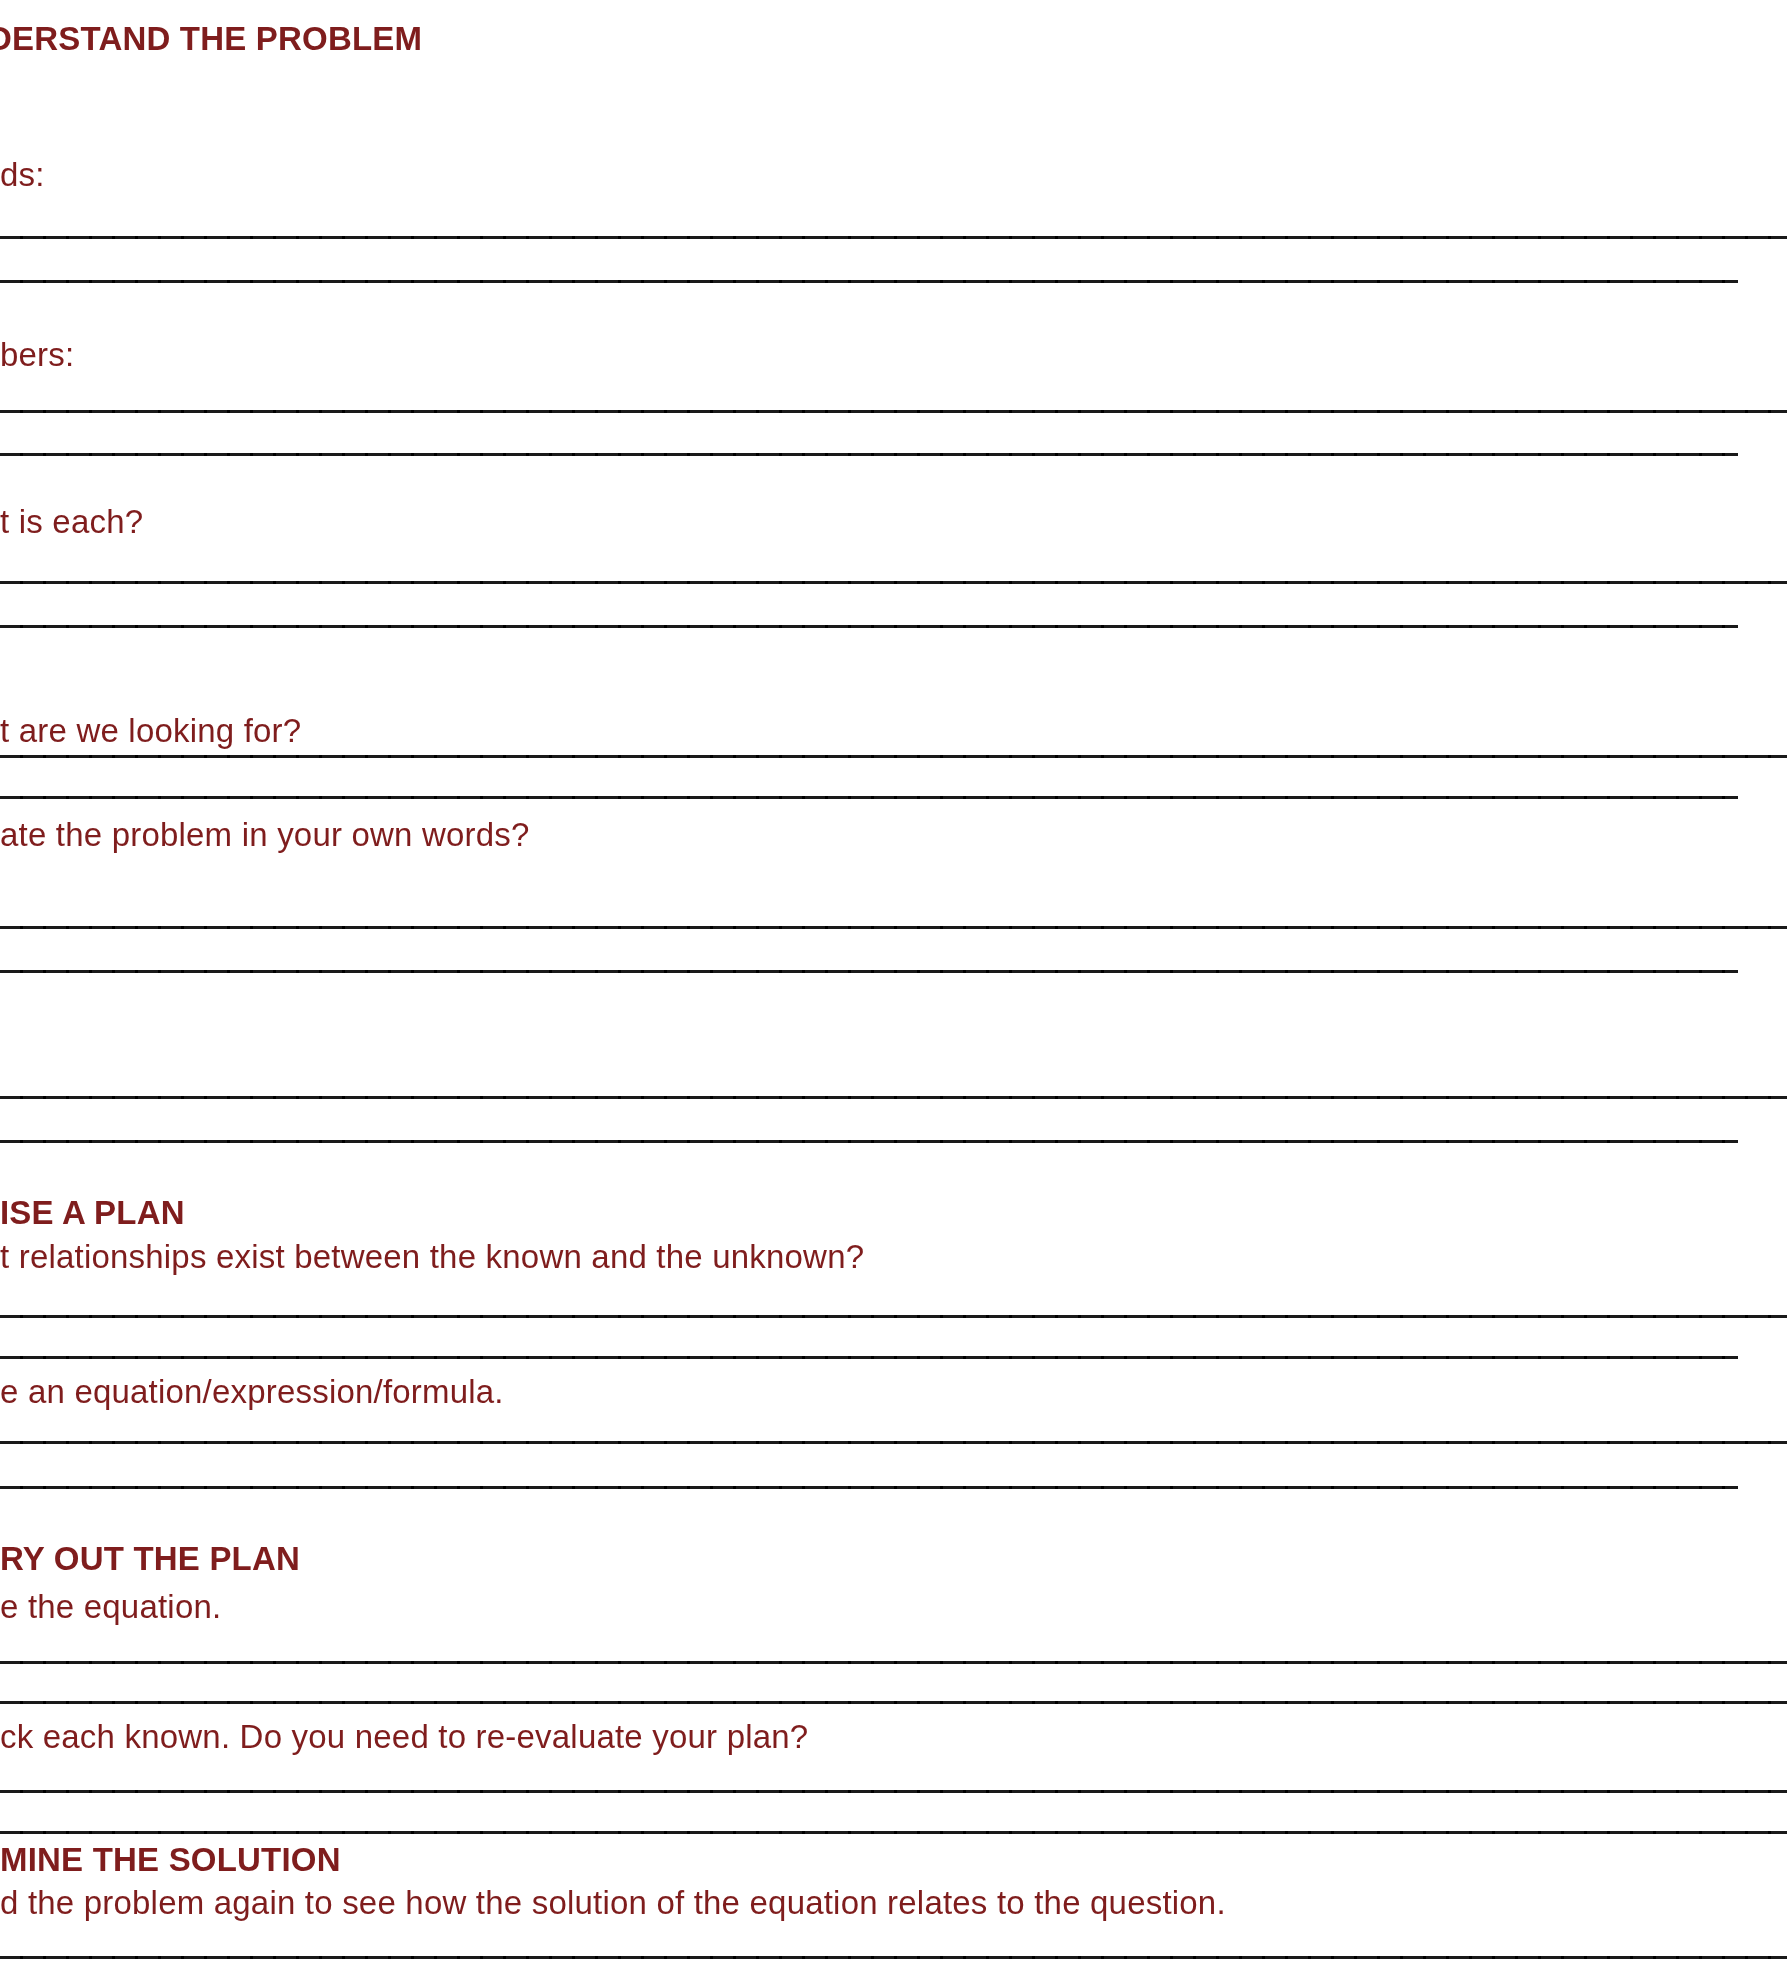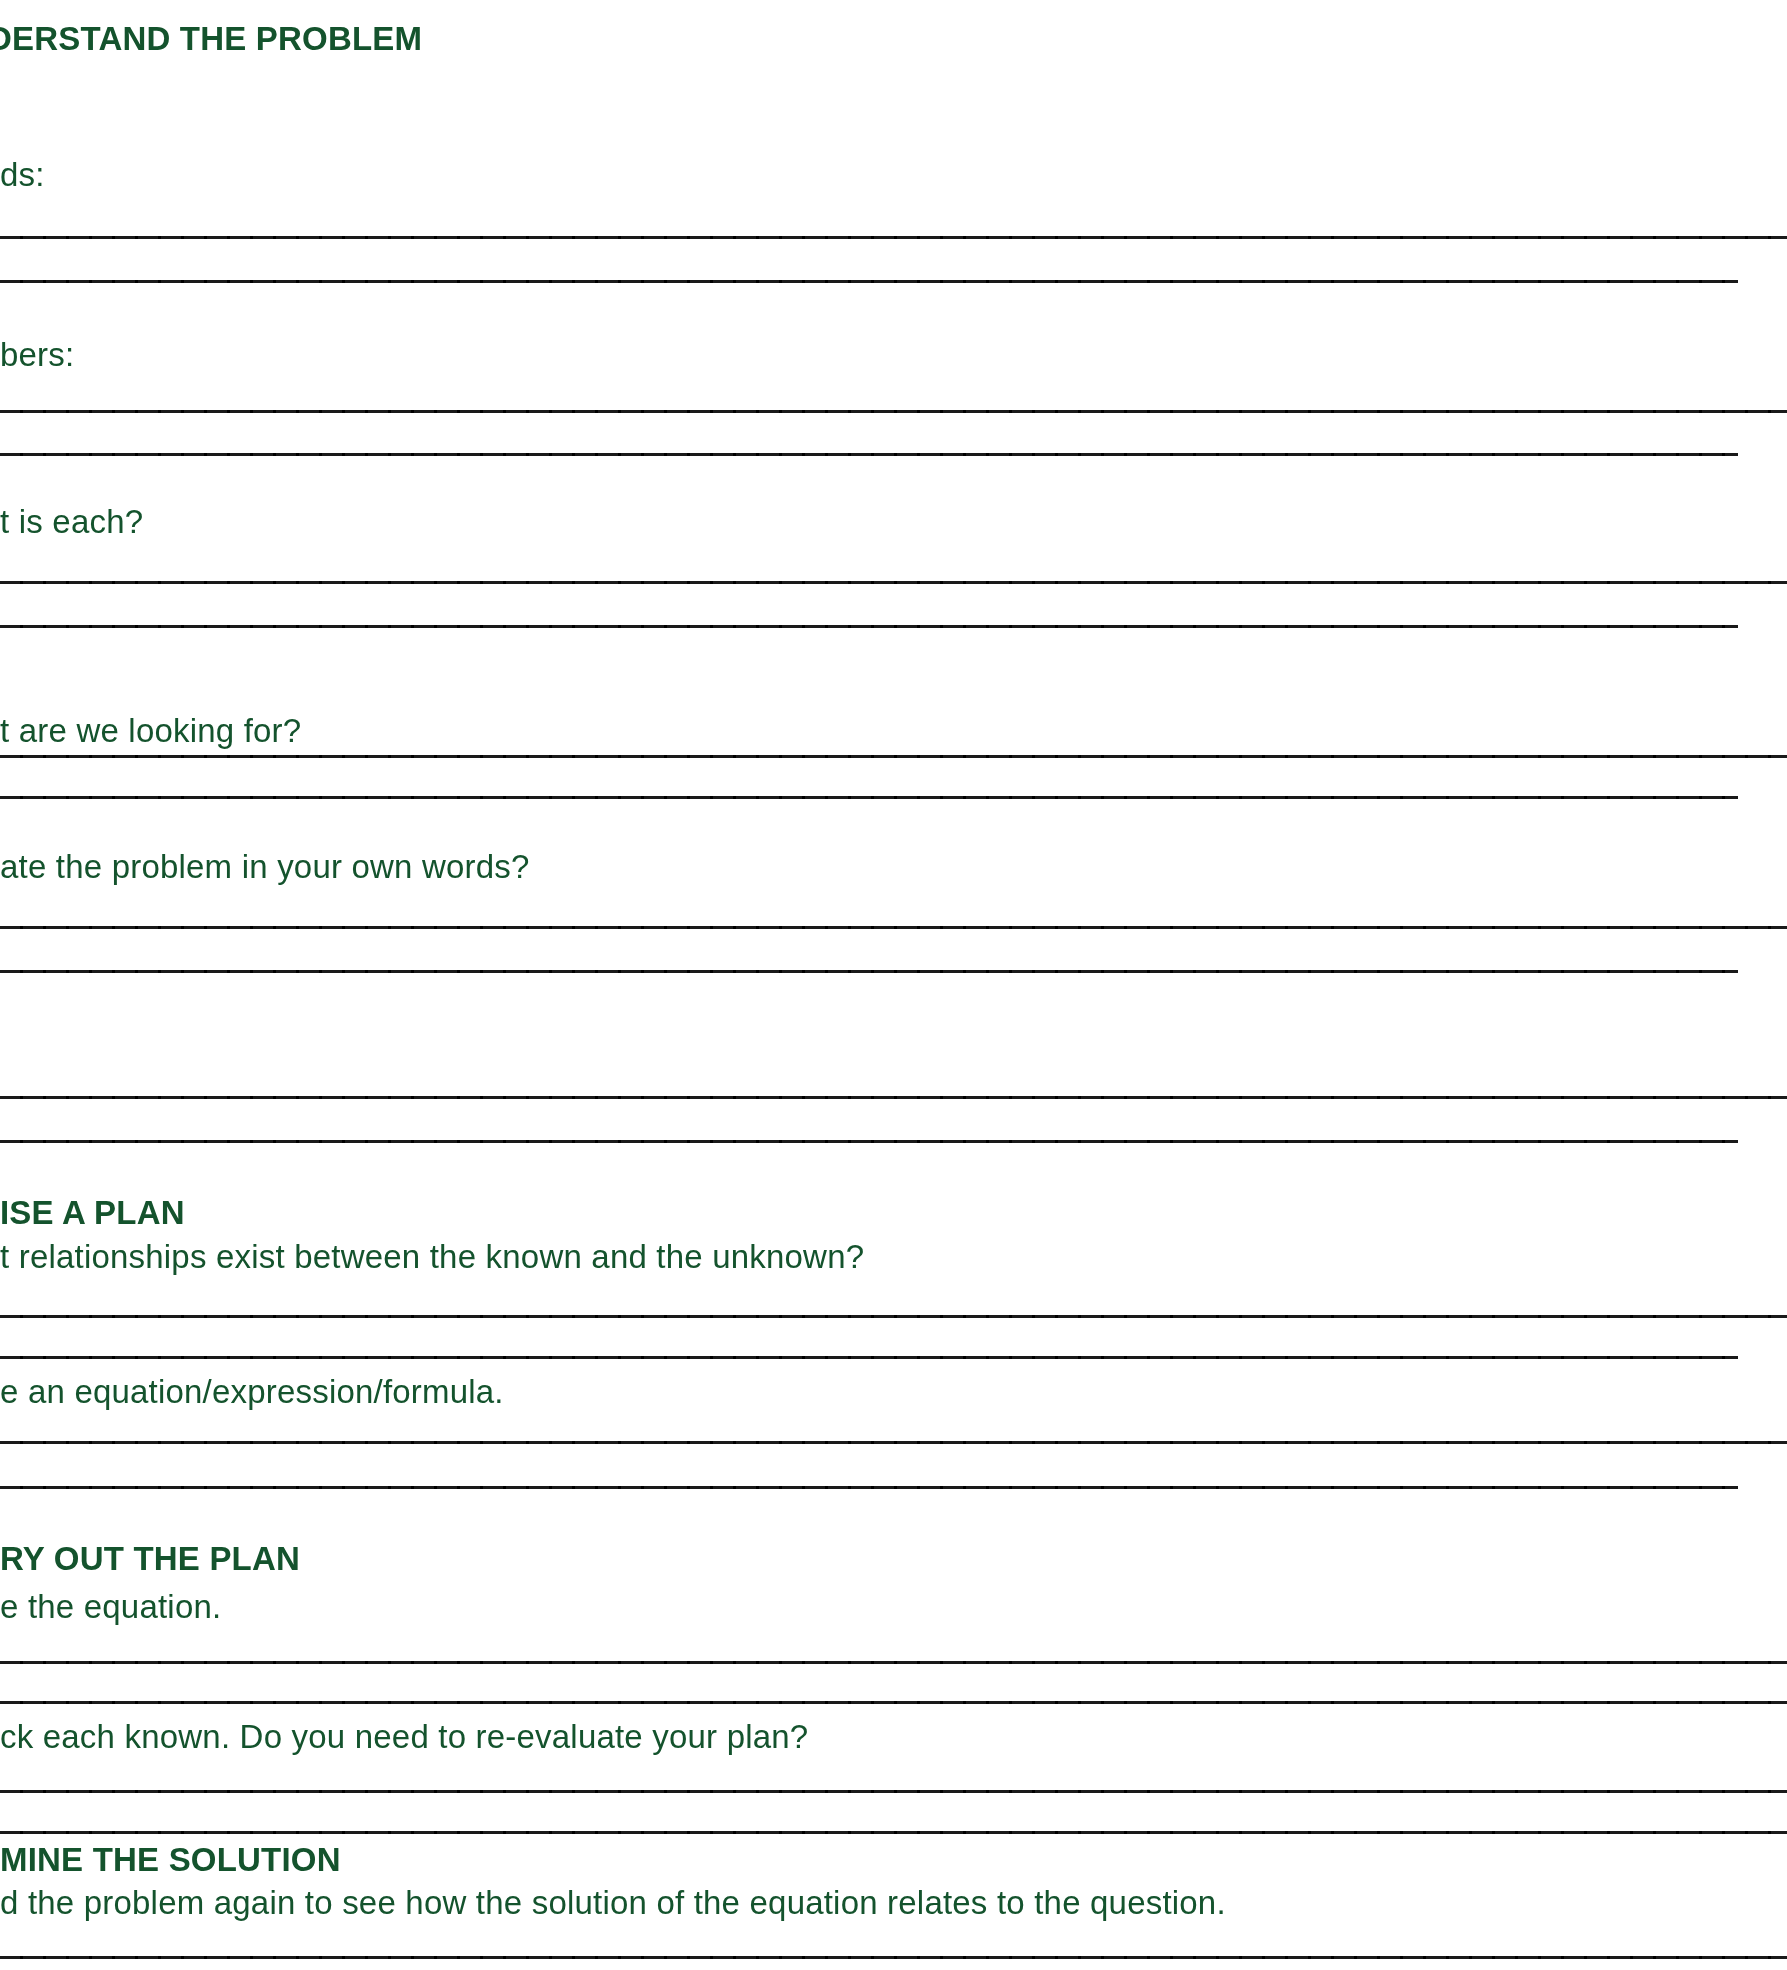--- a/index.html
+++ b/index.html
@@ -3,21 +3,21 @@
 <meta charset="utf-8">
 <style>
   html, body { margin: 0; padding: 0; background: #ffffff; }
   .page {
     position: relative;
     width: 1787px;
     height: 1970px;
     background: #ffffff;
     overflow: hidden;
     font-family: "Liberation Sans", sans-serif;
-    color: #14532d;
+    color: #7f1d1d;
   }
   .t {
     position: absolute;
     left: 0;
     white-space: nowrap;
     font-size: 33px;
     line-height: 38px;
     letter-spacing: 0.2px;
   }
   .h { font-weight: bold; }
@@ -48,21 +48,21 @@
   <div class="rule short" style="top:453px"></div>
 
   <div class="t" style="top:503px">t is each?</div>
   <div class="rule full" style="top:581px"></div>
   <div class="rule short" style="top:625px"></div>
 
   <div class="t" style="top:712px">t are we looking for?</div>
   <div class="rule full" style="top:755px"></div>
   <div class="rule short" style="top:796px"></div>
 
-  <div class="t" style="top:848px">ate the problem in your own words?</div>
+  <div class="t" style="top:816px">ate the problem in your own words?</div>
   <div class="rule full" style="top:926px"></div>
   <div class="rule short" style="top:970px"></div>
 
   <div class="rule full" style="top:1096px"></div>
   <div class="rule short" style="top:1140px"></div>
 
   <div class="t h" style="top:1194px">ISE A PLAN</div>
   <div class="t" style="top:1238px">t relationships exist between the known and the unknown?</div>
   <div class="rule full" style="top:1315px"></div>
   <div class="rule short" style="top:1356px"></div>

